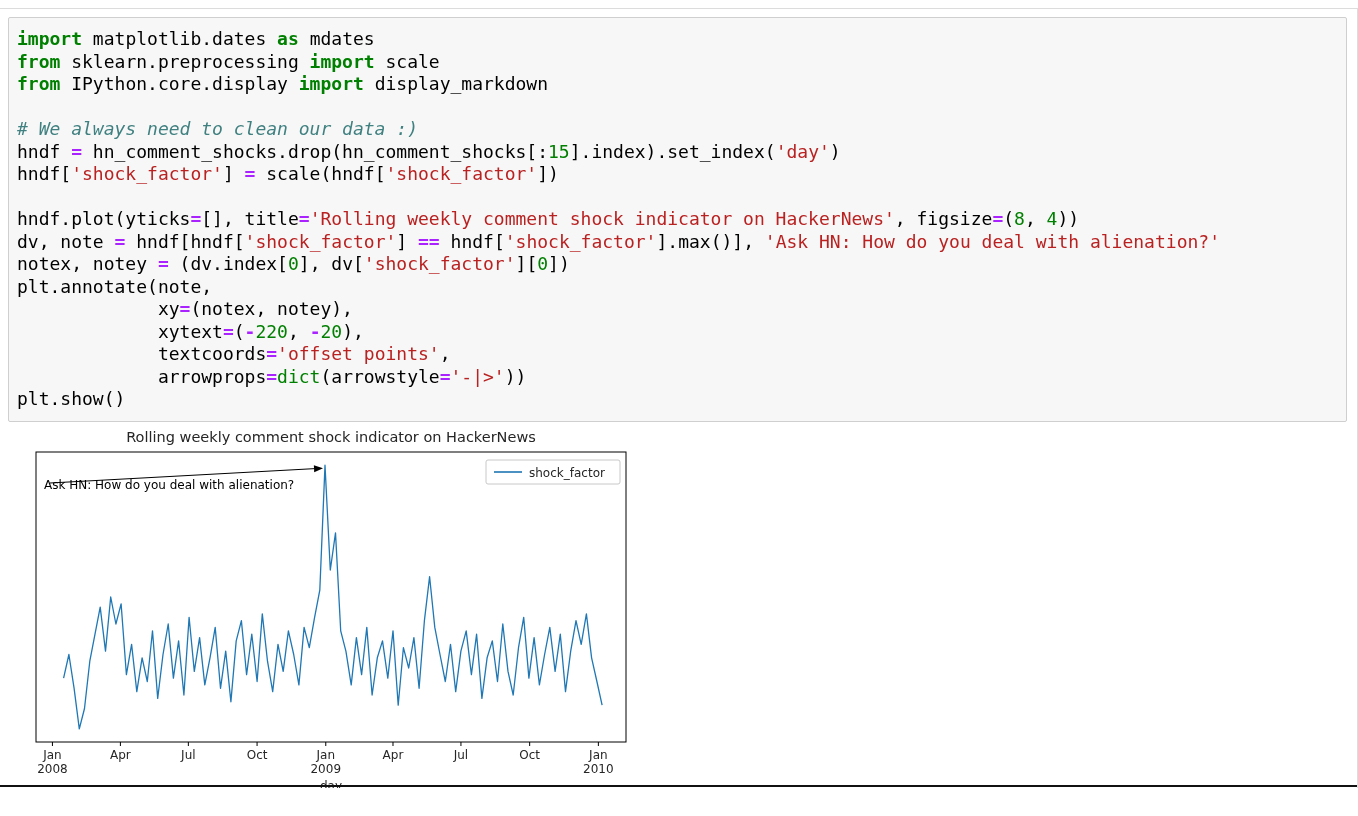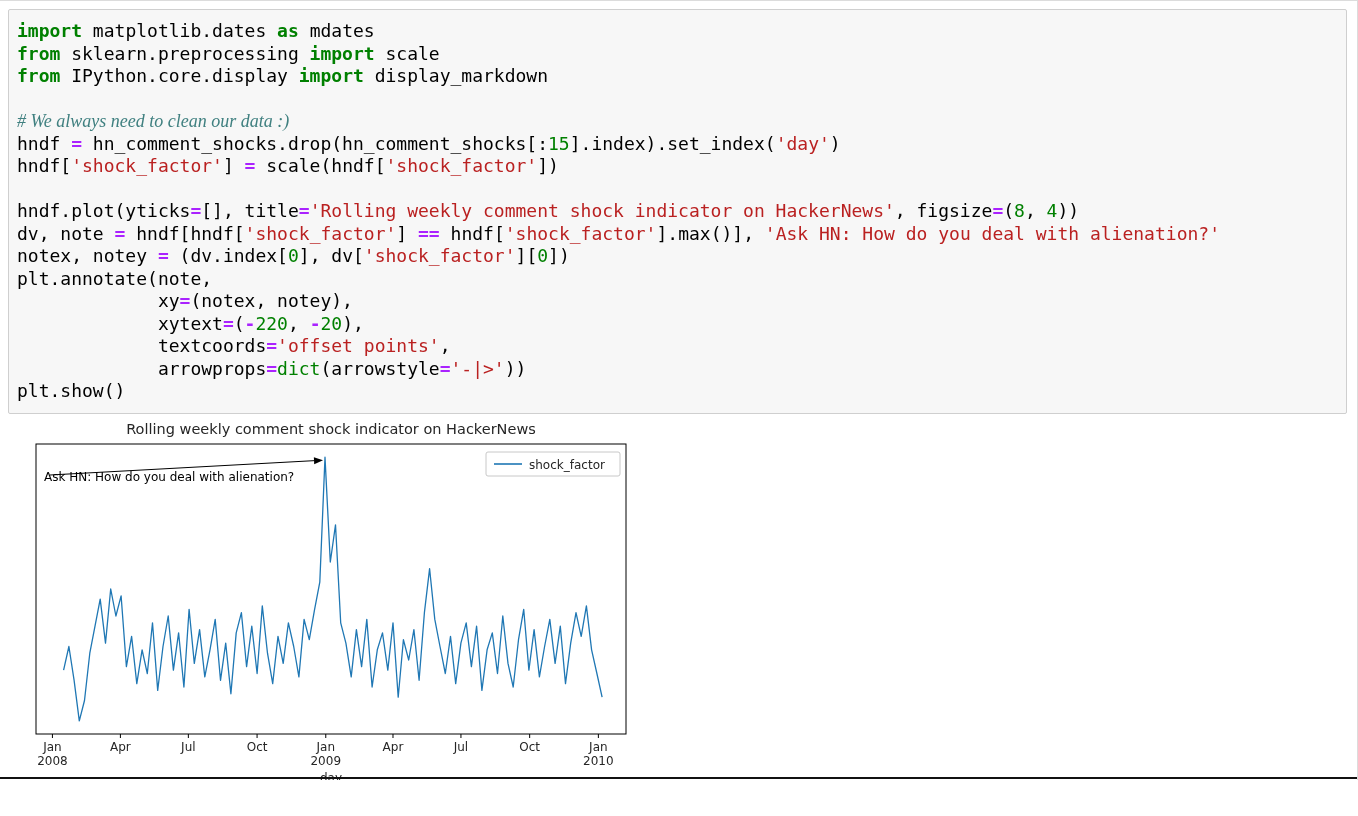--- a/index.html
+++ b/index.html
@@ -1,26 +1,26 @@
 <!DOCTYPE html>
 <html><head>
 <meta charset="utf-8">
 <style>
   html,body{margin:0;padding:0;background:#fff;}
   .page{position:relative;width:1358px;height:780px;background:#ffffff;overflow:hidden;
         font-family:"Liberation Sans",sans-serif;box-sizing:border-box;
-        border-top:1px solid #dcdcdc;border-right:1px solid #dcdcdc;}
+        border-top:1px solid #dcdcdc;border-right:1px solid #dcdcdc;margin-top:8px;}
   .code-cell{position:absolute;left:8px;top:8px;right:10px;background:#f7f7f7;
              border:1px solid #cfcfcf;border-radius:2px;padding:10px 8px;box-sizing:border-box;}
   .code{font-family:"DejaVu Sans Mono","Liberation Mono",monospace;font-size:18px;
         line-height:22.5px;white-space:pre;color:#000;}
   .code-line{min-height:22.5px;}
   .tok-kw{font-weight:bold;}
   .tok-op{font-weight:bold;}
-  .tok-com{font-style:italic;font-family:Liberation Serif, serif;}
+  .tok-com{font-style:italic;}
   .output{position:absolute;left:14px;top:414px;}
   .chart-svg text{font-family:"DejaVu Sans","Liberation Sans",sans-serif;}
   .bottom-divider{position:absolute;left:0;right:0;bottom:1px;height:2px;background:#111;}
 </style>
 </head>
 <body>
 
 <div class="page">
 
   <div class="code-cell">

